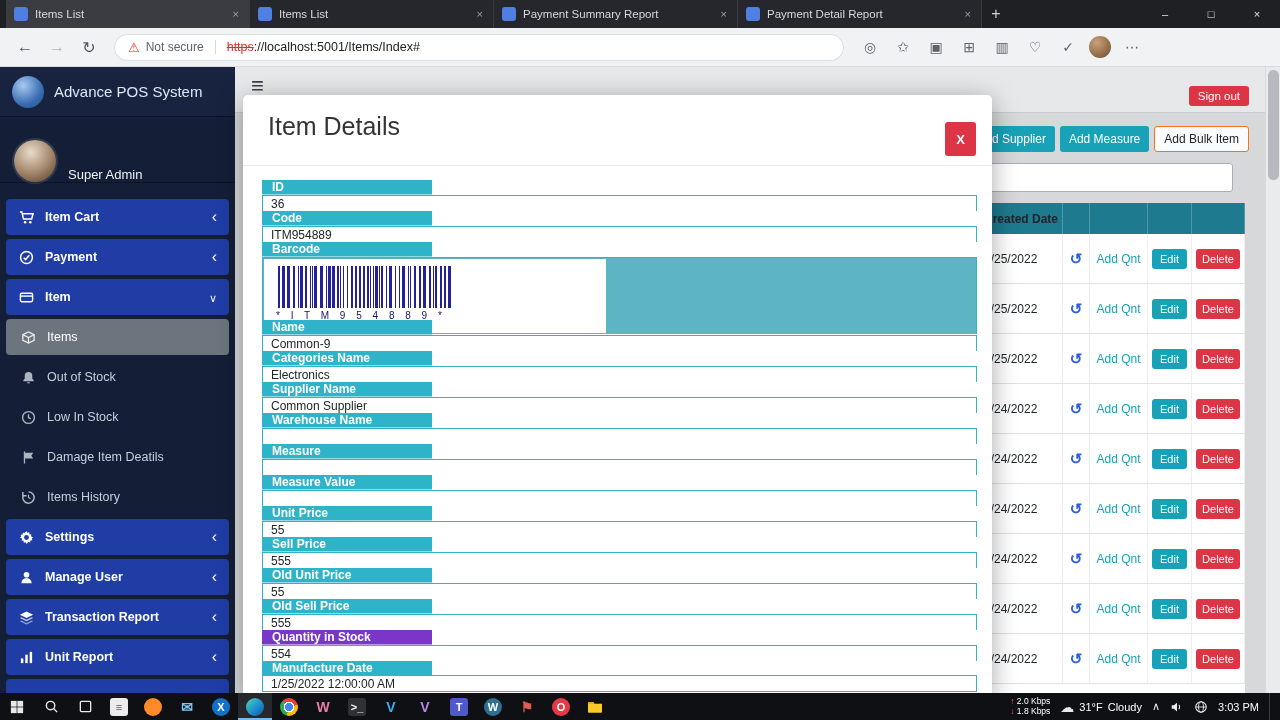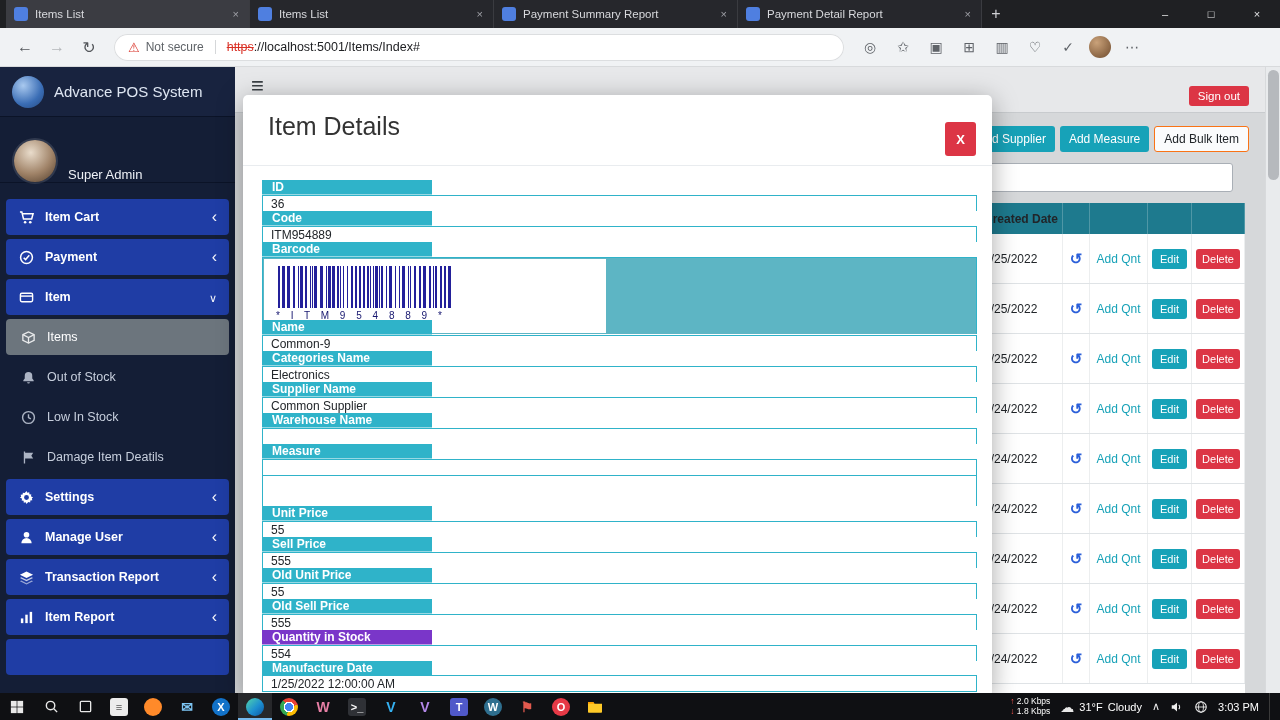--- a/index.html
+++ b/index.html
@@ -258,20 +258,30 @@
               <span class="mi-label">Low In Stock</span>
             </div>
             <div class="submenu-item">
               <span class="mi-icon">
                 <svg viewBox="0 0 16 16" width="15" height="15" fill="currentColor">
                   <path d="M3 1.5v13h1.4V9h8.6l-2-3 2-3H4.4V1.5z"></path>
                 </svg>
               </span>
               <span class="mi-label">Damage Item Deatils</span>
             </div>
+            <div class="submenu-item">
+              <span class="mi-icon">
+                <svg viewBox="0 0 16 16" width="15" height="15">
+                  <path d="M8 2a6 6 0 1 1-5.6 3.8" fill="none" stroke="currentColor" stroke-width="1.6"></path>
+                  <path d="M2 2v4h4" fill="none" stroke="currentColor" stroke-width="1.6"></path>
+                  <path d="M8 5v3l2.2 1.4" fill="none" stroke="currentColor" stroke-width="1.3"></path>
+                </svg>
+              </span>
+              <span class="mi-label">Items History</span>
+            </div>
           </div>
         <div>
 
         <div class="menu-item chev-left">
               <span class="mi-icon">
                 <svg viewBox="0 0 16 16" width="15" height="15" fill="currentColor" fill-rule="evenodd">
                   <path d="M8 1l.9 1.9 2-.5.2 2.1 2.1.2-.5 2L15 8l-1.3.9.5 2-2.1.2-.2 2.1-2-.5L8 15l-.9-1.9-2 .5-.2-2.1-2.1-.2.5-2L1 8l1.3-.9-.5-2 2.1-.2.2-2.1 2 .5zM8 5.4A2.6 2.6 0 1 0 8 10.6 2.6 2.6 0 0 0 8 5.4z"></path>
                 </svg>
               </span>
               <span class="mi-label">Settings</span>
@@ -299,21 +309,21 @@
               <span class="chev"></span>
             </div>
             <div class="menu-item chev-left">
               <span class="mi-icon">
                 <svg viewBox="0 0 16 16" width="15" height="15" fill="currentColor">
                   <rect x="2" y="9" width="2.6" height="5"></rect>
                   <rect x="6.7" y="5" width="2.6" height="9"></rect>
                   <rect x="11.4" y="2" width="2.6" height="12"></rect>
                 </svg>
               </span>
-              <span class="mi-label">Item Report</span>
+              <span class="mi-label">Unit Report</span>
               <span class="chev"></span>
             </div>
             <div class="menu-item">
               <span class="mi-icon"></span>
               <span class="mi-label"></span>
               <span class="chev"></span>
             </div>
           </div>
       </nav>
     </aside>
@@ -532,20 +542,21 @@
         </div>
         <div class="field-row">
           <div class="label-cell">Warehouse Name</div>
           <div class="value-cell"></div>
         </div>
         <div class="field-row">
           <div class="label-cell">Measure</div>
           <div class="value-cell"></div>
         </div>
         <div class="field-row">
+          <div class="label-cell">Measure Value</div>
           <div class="value-cell"></div>
         </div>
         <div class="field-row">
           <div class="label-cell">Unit Price</div>
           <div class="value-cell">55</div>
         </div>
         <div class="field-row">
           <div class="label-cell">Sell Price</div>
           <div class="value-cell">555</div>
         </div>

